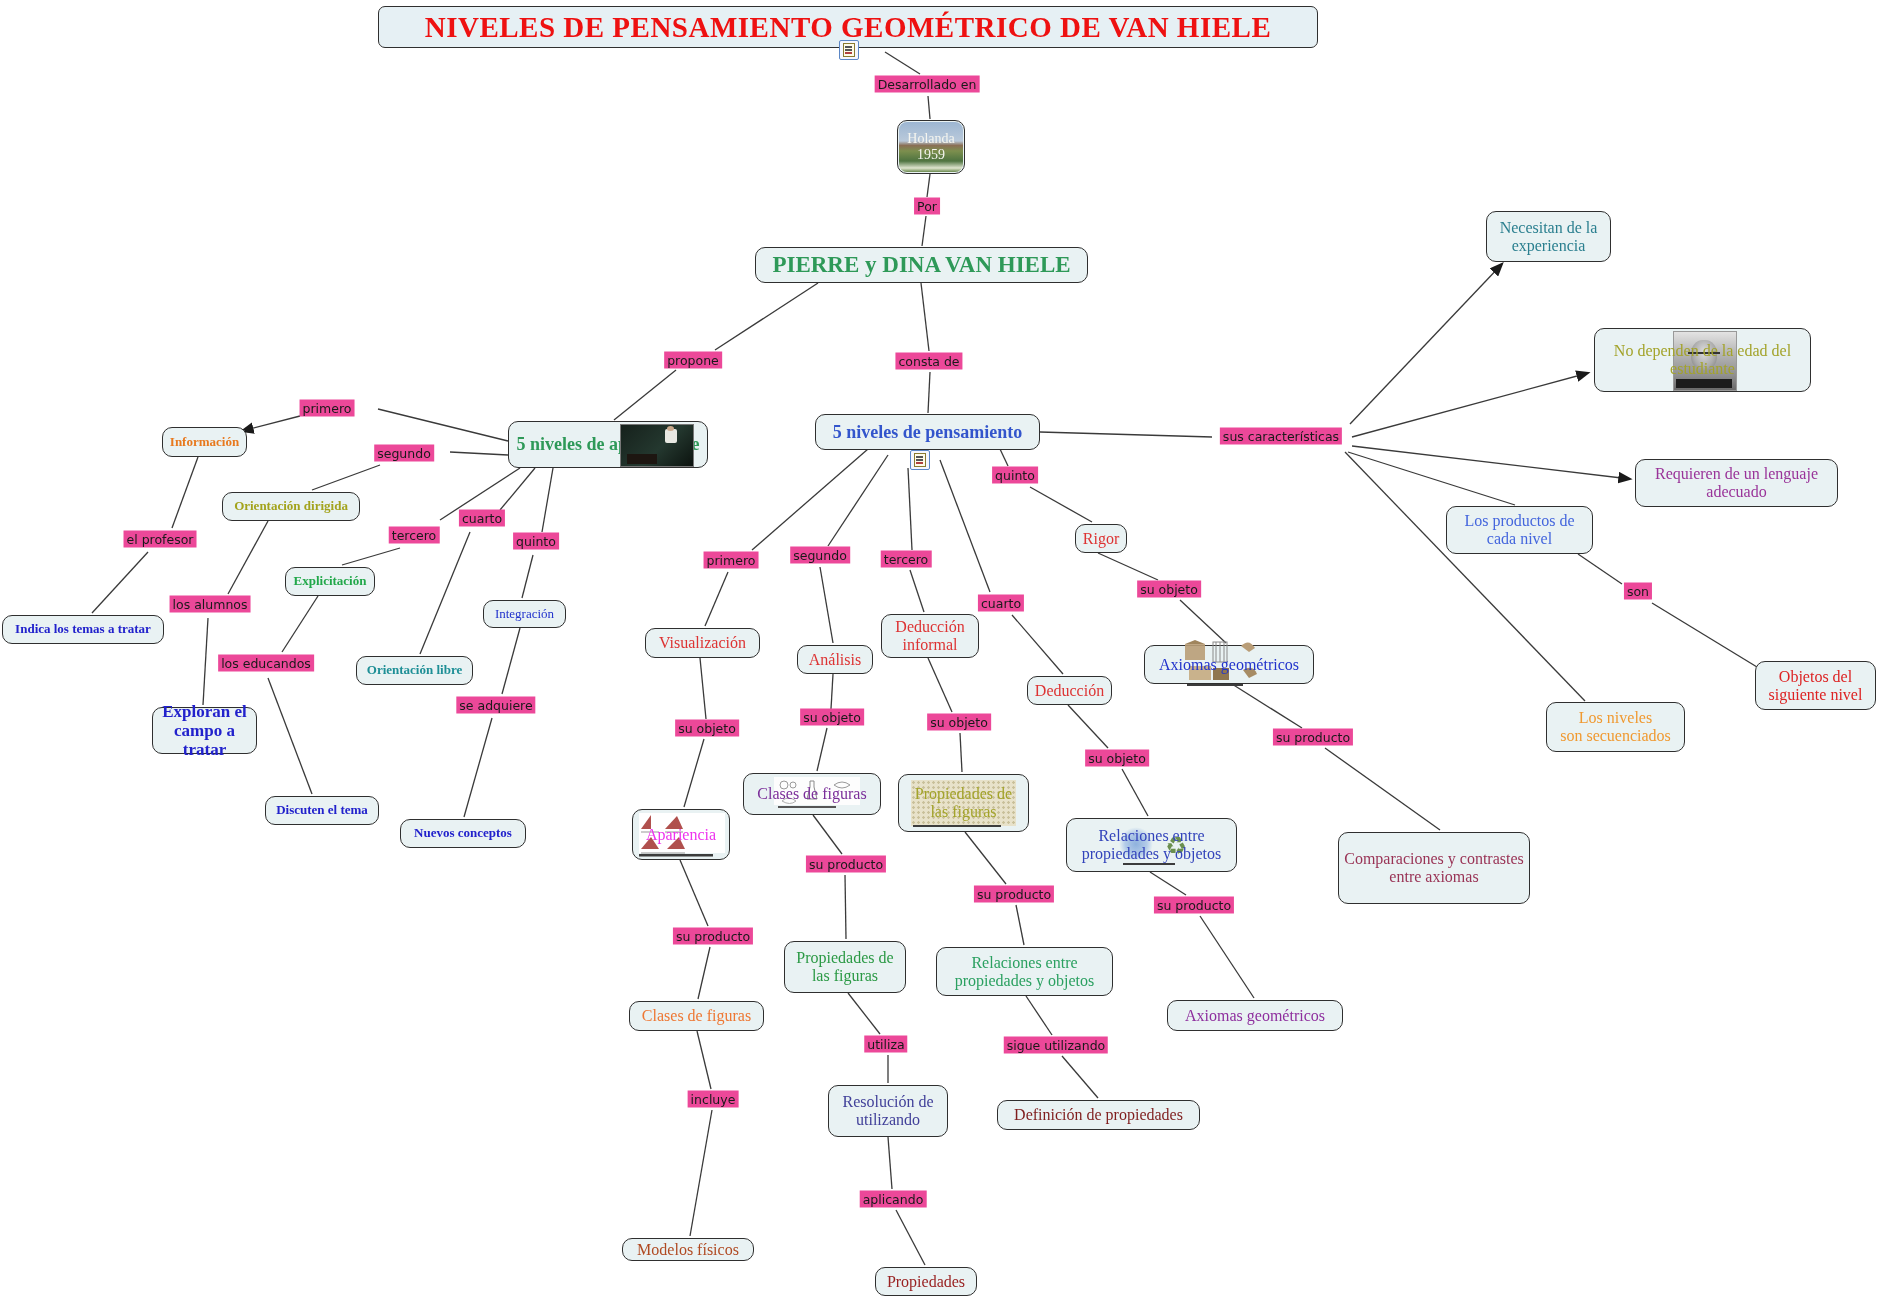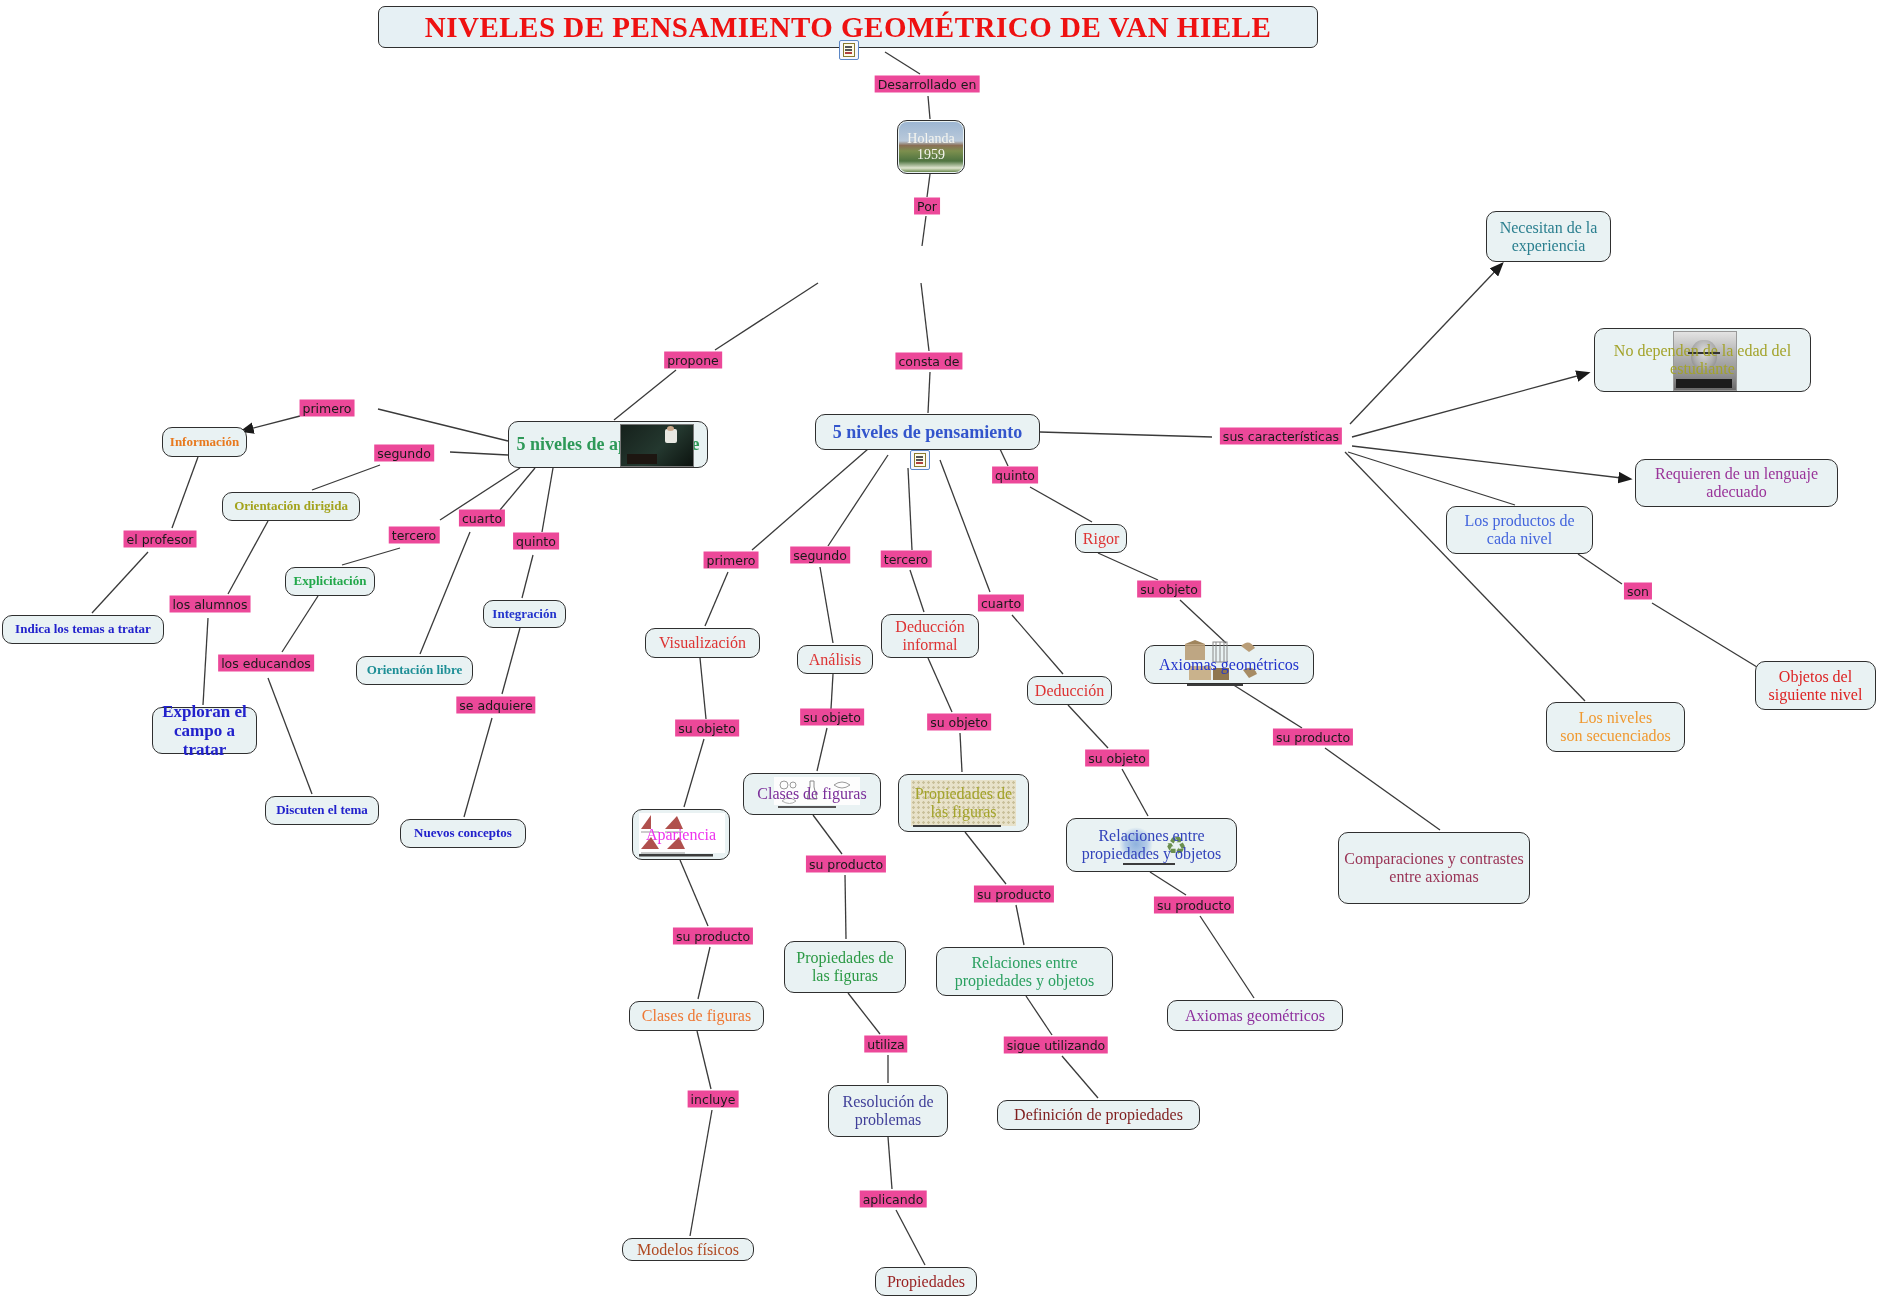--- a/index.html
+++ b/index.html
@@ -103,27 +103,28 @@
       <line x1="1352" y1="437" x2="1588" y2="373" class="edge" marker-end="url(#arr)"></line>
       <line x1="1352" y1="446" x2="1630" y2="479" class="edge" marker-end="url(#arr)"></line>
       <line x1="1348" y1="452" x2="1515" y2="505" class="edge"></line>
       <line x1="1345" y1="452" x2="1585" y2="701" class="edge"></line>
       <line x1="1578" y1="554" x2="1622" y2="584" class="edge"></line>
       <line x1="1652" y1="603" x2="1757" y2="667" class="edge"></line>
     </svg>
     <div class="node title-node" style="left: 378px; top: 6px; width: 940px; height: 42px; color: rgb(238, 17, 17); font-size: 29px; font-weight: bold;"><span class="lbl">NIVELES DE PENSAMIENTO  GEOMÉTRICO DE VAN HIELE</span></div>
     <div class="node" style="left: 897px; top: 120px; width: 68px; height: 54px; color: rgb(245, 245, 239); font-size: 14px; font-weight: normal;"><div class="deco" style="left:1px;top:1px;right:1px;bottom:1px;border-radius:8px;background:linear-gradient(180deg,#9db6d2 0%,#b9c9da 38%,#8a6f55 47%,#7c8f4e 58%,#4e7340 78%,#dfe5cf 92%,#6b8a4f 100%);"></div><span class="lbl">Holanda
 1959</span></div>
+    <div class="node" style="left: 755px; top: 247px; width: 333px; height: 36px; color: rgb(46, 153, 88); font-size: 23px; font-weight: bold;"><span class="lbl">PIERRE y DINA VAN HIELE</span></div>
     <div class="node" style="left: 508px; top: 421px; width: 200px; height: 47px; color: rgb(46, 153, 88); font-size: 18px; font-weight: bold;"><div class="deco over" style="left:56%;top:2px;width:72px;height:41px;background:linear-gradient(135deg,#16211c 0%,#24382f 55%,#0c130f 100%);border:1px solid #777;"><span style="position:absolute;left:44px;top:4px;width:12px;height:14px;background:#e8e8e2;border-radius:2px;"></span><span style="position:absolute;left:46px;top:1px;width:7px;height:5px;background:#caa98c;border-radius:50%;"></span><span style="position:absolute;left:6px;bottom:2px;width:30px;height:10px;background:#1d1611;"></span></div><span class="lbl">5 niveles de aprendizaje</span></div>
     <div class="node" style="left: 815px; top: 414px; width: 225px; height: 36px; color: rgb(51, 85, 204); font-size: 18px; font-weight: bold;"><span class="lbl">5 niveles de pensamiento</span></div>
     <div class="node" style="left: 162px; top: 427px; width: 85px; height: 30px; color: rgb(232, 121, 30); font-size: 13px; font-weight: bold;"><span class="lbl">Información</span></div>
     <div class="node" style="left: 222px; top: 492px; width: 138px; height: 29px; color: rgb(163, 163, 28); font-size: 13px; font-weight: bold;"><span class="lbl">Orientación dirigida</span></div>
     <div class="node" style="left: 285px; top: 567px; width: 90px; height: 29px; color: rgb(34, 168, 74); font-size: 13px; font-weight: bold;"><span class="lbl">Explicitación</span></div>
     <div class="node" style="left: 356px; top: 656px; width: 117px; height: 29px; color: rgb(30, 143, 150); font-size: 13px; font-weight: bold;"><span class="lbl">Orientación libre</span></div>
-    <div class="node" style="left: 483px; top: 600px; width: 83px; height: 28px; color: rgb(34, 51, 204); font-size: 13px; font-weight: bold;"><span class="lbl">Integración</span></div>
+    <div class="node" style="left: 483px; top: 600px; width: 83px; height: 28px; color: rgb(34, 51, 204); font-size: 13px; font-weight: normal;"><span class="lbl">Integración</span></div>
     <div class="node" style="left: 2px; top: 615px; width: 162px; height: 29px; color: rgb(34, 34, 204); font-size: 13px; font-weight: bold;"><span class="lbl">Indica los temas a tratar</span></div>
     <div class="node" style="left: 152px; top: 707px; width: 105px; height: 47px; color: rgb(34, 34, 204); font-size: 17px; font-weight: bold;"><span class="lbl">Exploran el
 campo a tratar</span></div>
     <div class="node" style="left: 265px; top: 796px; width: 114px; height: 29px; color: rgb(34, 34, 204); font-size: 13px; font-weight: bold;"><span class="lbl">Discuten el tema</span></div>
     <div class="node" style="left: 400px; top: 819px; width: 126px; height: 29px; color: rgb(34, 34, 204); font-size: 13px; font-weight: bold;"><span class="lbl">Nuevos conceptos</span></div>
     <div class="node" style="left: 645px; top: 628px; width: 115px; height: 30px; color: rgb(221, 51, 51); font-size: 16px; font-weight: normal;"><span class="lbl">Visualización</span></div>
     <div class="node" style="left: 797px; top: 645px; width: 76px; height: 29px; color: rgb(221, 51, 51); font-size: 16px; font-weight: normal;"><span class="lbl">Análisis</span></div>
     <div class="node" style="left: 881px; top: 614px; width: 98px; height: 44px; color: rgb(221, 51, 51); font-size: 16px; font-weight: normal;"><span class="lbl">Deducción
 informal</span></div>
     <div class="node" style="left: 1027px; top: 676px; width: 85px; height: 29px; color: rgb(221, 51, 51); font-size: 16px; font-weight: normal;"><span class="lbl">Deducción</span></div>
@@ -168,21 +169,21 @@
     <div class="node" style="left: 629px; top: 1001px; width: 135px; height: 30px; color: rgb(238, 119, 51); font-size: 16px; font-weight: normal;"><span class="lbl">Clases de figuras</span></div>
     <div class="node" style="left: 784px; top: 941px; width: 122px; height: 52px; color: rgb(42, 153, 68); font-size: 16px; font-weight: normal;"><span class="lbl">Propiedades de
 las figuras</span></div>
     <div class="node" style="left: 936px; top: 947px; width: 177px; height: 49px; color: rgb(42, 160, 96); font-size: 16px; font-weight: normal;"><span class="lbl">Relaciones entre
 propiedades y objetos</span></div>
     <div class="node" style="left: 1167px; top: 1000px; width: 176px; height: 31px; color: rgb(142, 47, 158); font-size: 16px; font-weight: normal;"><span class="lbl">Axiomas geométricos</span></div>
     <div class="node" style="left: 1338px; top: 832px; width: 192px; height: 72px; color: rgb(153, 51, 85); font-size: 16px; font-weight: normal;"><span class="lbl">Comparaciones y contrastes
 entre axiomas</span></div>
     <div class="node" style="left: 622px; top: 1238px; width: 132px; height: 23px; color: rgb(176, 74, 34); font-size: 16px; font-weight: normal;"><span class="lbl">Modelos físicos</span></div>
     <div class="node" style="left: 828px; top: 1085px; width: 120px; height: 52px; color: rgb(65, 64, 153); font-size: 16px; font-weight: normal;"><span class="lbl">Resolución de
-problemas</span></div>
+utilizando</span></div>
     <div class="node" style="left: 875px; top: 1267px; width: 102px; height: 29px; color: rgb(153, 34, 34); font-size: 16px; font-weight: normal;"><span class="lbl">Propiedades</span></div>
     <div class="node" style="left: 997px; top: 1100px; width: 203px; height: 30px; color: #7f1d1d; font-size: 16px; font-weight: normal;"><span class="lbl">Definición de propiedades</span></div>
     <div class="node" style="left: 1486px; top: 211px; width: 125px; height: 51px; color: rgb(42, 127, 143); font-size: 16px; font-weight: normal;"><span class="lbl">Necesitan de la
 experiencia</span></div>
     <div class="node" style="left: 1594px; top: 328px; width: 217px; height: 64px; color: rgb(163, 163, 42); font-size: 16px; font-weight: normal;"><div class="deco" style="left:78px;top:2px;width:62px;height:58px;background:linear-gradient(180deg,#e3e3e3 0%,#bdbdbd 30%,#8f8f8f 75%,#6a6a6a 100%);border:1px solid #999;"><span style="position:absolute;left:17px;top:8px;width:26px;height:30px;background:radial-gradient(ellipse at 50% 40%,#ddd 0%,#aaa 60%,#777 100%);border-radius:45%;"></span><span style="position:absolute;left:14px;top:20px;width:32px;height:6px;border-top:2px solid #333;"></span><span style="position:absolute;left:2px;bottom:2px;width:56px;height:9px;background:#1c1c1c;"></span></div><span class="lbl">No dependen de la edad del
 estudiante</span></div>
     <div class="node" style="left: 1635px; top: 459px; width: 203px; height: 48px; color: rgb(153, 51, 153); font-size: 16px; font-weight: normal;"><span class="lbl">Requieren de un lenguaje
 adecuado</span></div>
     <div class="node" style="left: 1446px; top: 506px; width: 147px; height: 48px; color: rgb(68, 102, 221); font-size: 16px; font-weight: normal;"><span class="lbl">Los productos de
 cada nivel</span></div>

